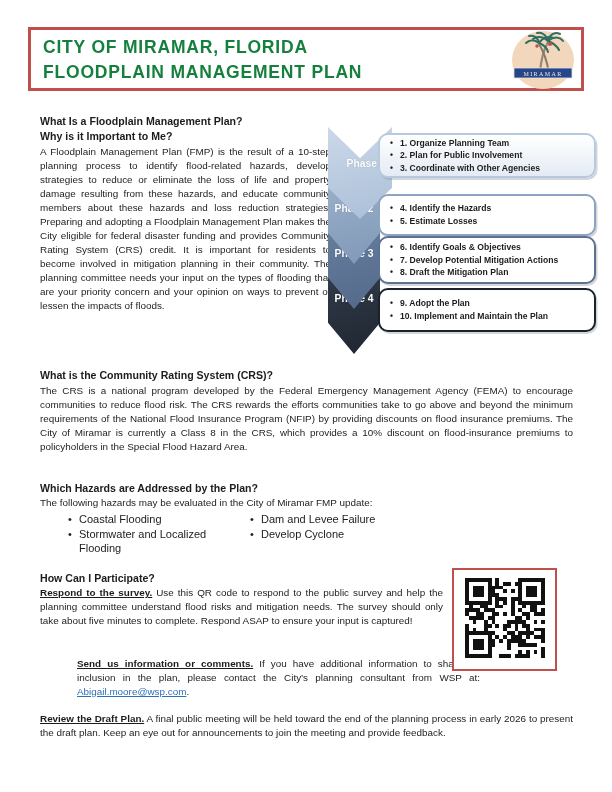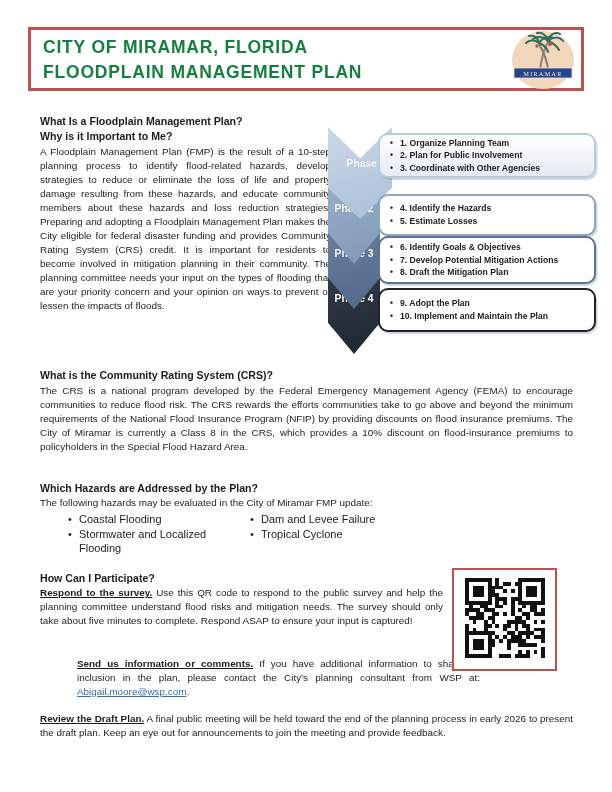--- a/index.html
+++ b/index.html
@@ -160,21 +160,21 @@
 <div class="abs body-txt crs-body">The CRS is a national program developed by the Federal Emergency Management Agency (FEMA) to encourage communities to reduce flood risk. The CRS rewards the efforts communities take to go above and beyond the minimum requirements of the National Flood Insurance Program (NFIP) by providing discounts on flood insurance premiums. The City of Miramar is currently a Class 8 in the CRS, which provides a 10% discount on flood-insurance premiums to policyholders in the Special Flood Hazard Area.</div>
 
 <div class="abs h haz-head">Which Hazards are Addressed by the Plan?</div>
 <div class="abs body-txt haz-intro">The following hazards may be evaluated in the City of Miramar FMP update:</div>
 <div class="abs haz-col haz-col1">
   <div class="haz-item">Coastal Flooding</div>
   <div class="haz-item">Stormwater and Localized Flooding</div>
 </div>
 <div class="abs haz-col haz-col2">
   <div class="haz-item">Dam and Levee Failure</div>
-  <div class="haz-item">Tropical Cyclone</div>
+  <div class="haz-item">Develop Cyclone</div>
 </div>
 
 <div class="abs h part-head">How Can I Participate?</div>
 
 <div class="abs body-txt part-survey"><span class="lead">Respond to the survey.</span><span> Use this QR code to respond to the public survey and help the planning committee understand flood risks and mitigation needs. The survey should only take about five minutes to complete. Respond ASAP to ensure your input is captured!</span></div>
 
 <div class="abs body-txt part-comments"><span class="lead">Send us information or comments.</span><span> If you have additional information to share for inclusion in the plan, please contact the City’s planning consultant from WSP at: </span><a class="email" href="#">Abigail.moore@wsp.com</a><span>.</span></div>
 
 <div class="abs body-txt part-draft"><span class="lead">Review the Draft Plan.</span><span> A final public meeting will be held toward the end of the planning process in early 2026 to present the draft plan. Keep an eye out for announcements to join the meeting and provide feedback.</span></div>
 

